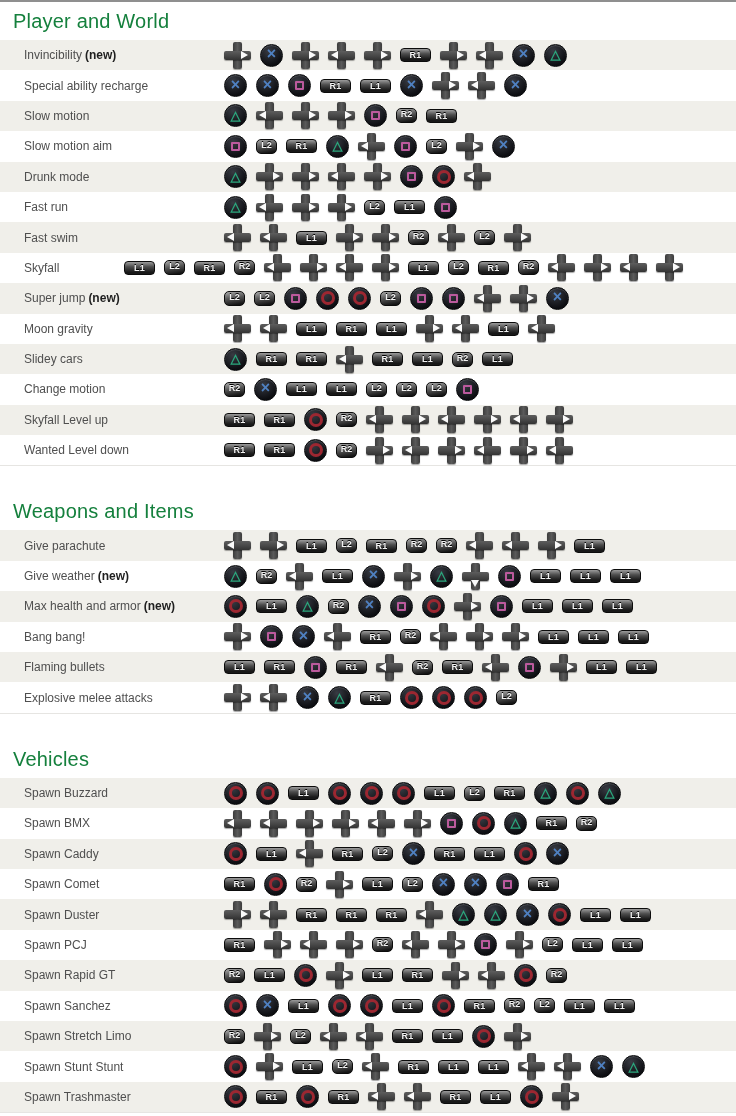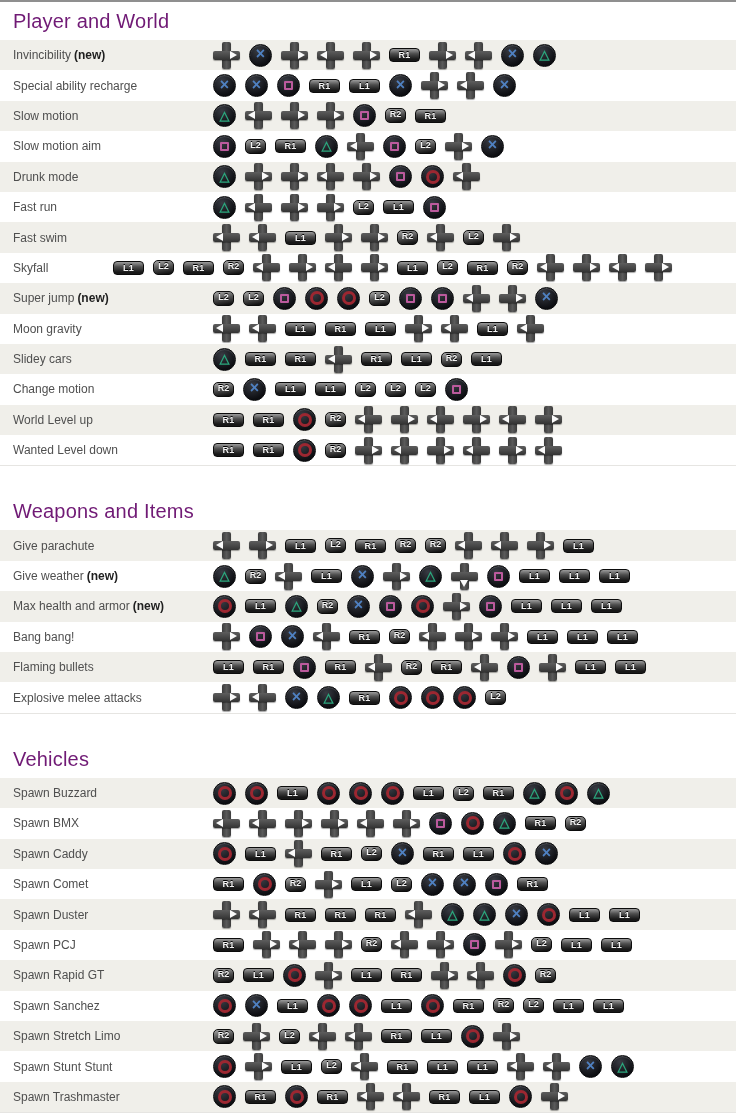--- a/index.html
+++ b/index.html
@@ -4,29 +4,30 @@
 <style>
   html,body{margin:0;padding:0;}
   body{
     width:736px;height:1116px;overflow:hidden;background:#fff;
     font-family:"Liberation Sans", sans-serif;
     border-top:2px solid #8f8f8f;box-sizing:border-box;
   }
   section{display:block;}
   section + section{margin-top:26px;}
   h2{
-    font-size:20px;font-weight:400;color:#701a75;
+    font-size:20px;font-weight:400;color:#15803d;
     margin:0;padding:8px 0 7px 13px;letter-spacing:.2px;
   }
   .rows{border-bottom:1px solid #e6e5e2;}
   .row{height:30.4px;display:flex;align-items:center;}
   .rows .row:nth-child(odd){background:#f0efea;}
   .label{
-    flex:0 0 200px;padding-left:13px;font-size:12px;color:#4f4f4f;
+    flex:0 0 200px;font-size:12px;color:#4f4f4f;
     white-space:nowrap;
+    margin-left:24px;
   }
   .row.long .label{flex:0 0 100px;}
   .label .new{color:#1f1f1f;font-weight:700;margin-left:3px;}
   .btns{display:flex;align-items:center;gap:9px;}
 
   
   .dpad{position:relative;width:27px;height:27px;flex:0 0 auto;}
   .dpad .bar-v{position:absolute;left:9px;top:0;width:9px;height:27px;
     background:linear-gradient(90deg,#3c3c3c,#5a5a5a,#3c3c3c);
     border-radius:2px;box-shadow:0 1px 1px rgba(0,0,0,.35);}
@@ -468,21 +469,21 @@
             <div class="sh">L1</div>
             <div class="trig">L2</div>
             <div class="trig">L2</div>
             <div class="trig">L2</div>
             <div class="face">
               <span class="g-sq"></span>
             </div>
           </div>
         </div>
         <div class="row">
-          <div class="label"><span>World Level up</span></div>
+          <div class="label"><span>Skyfall Level up</span></div>
           <div class="btns">
             <div class="sh">R1</div>
             <div class="sh">R1</div>
             <div class="face">
               <span class="g-cir"></span>
             </div>
             <div class="trig">R2</div>
             <div class="dpad">
               <div class="bar-v"></div>
               <div class="bar-h"></div>

